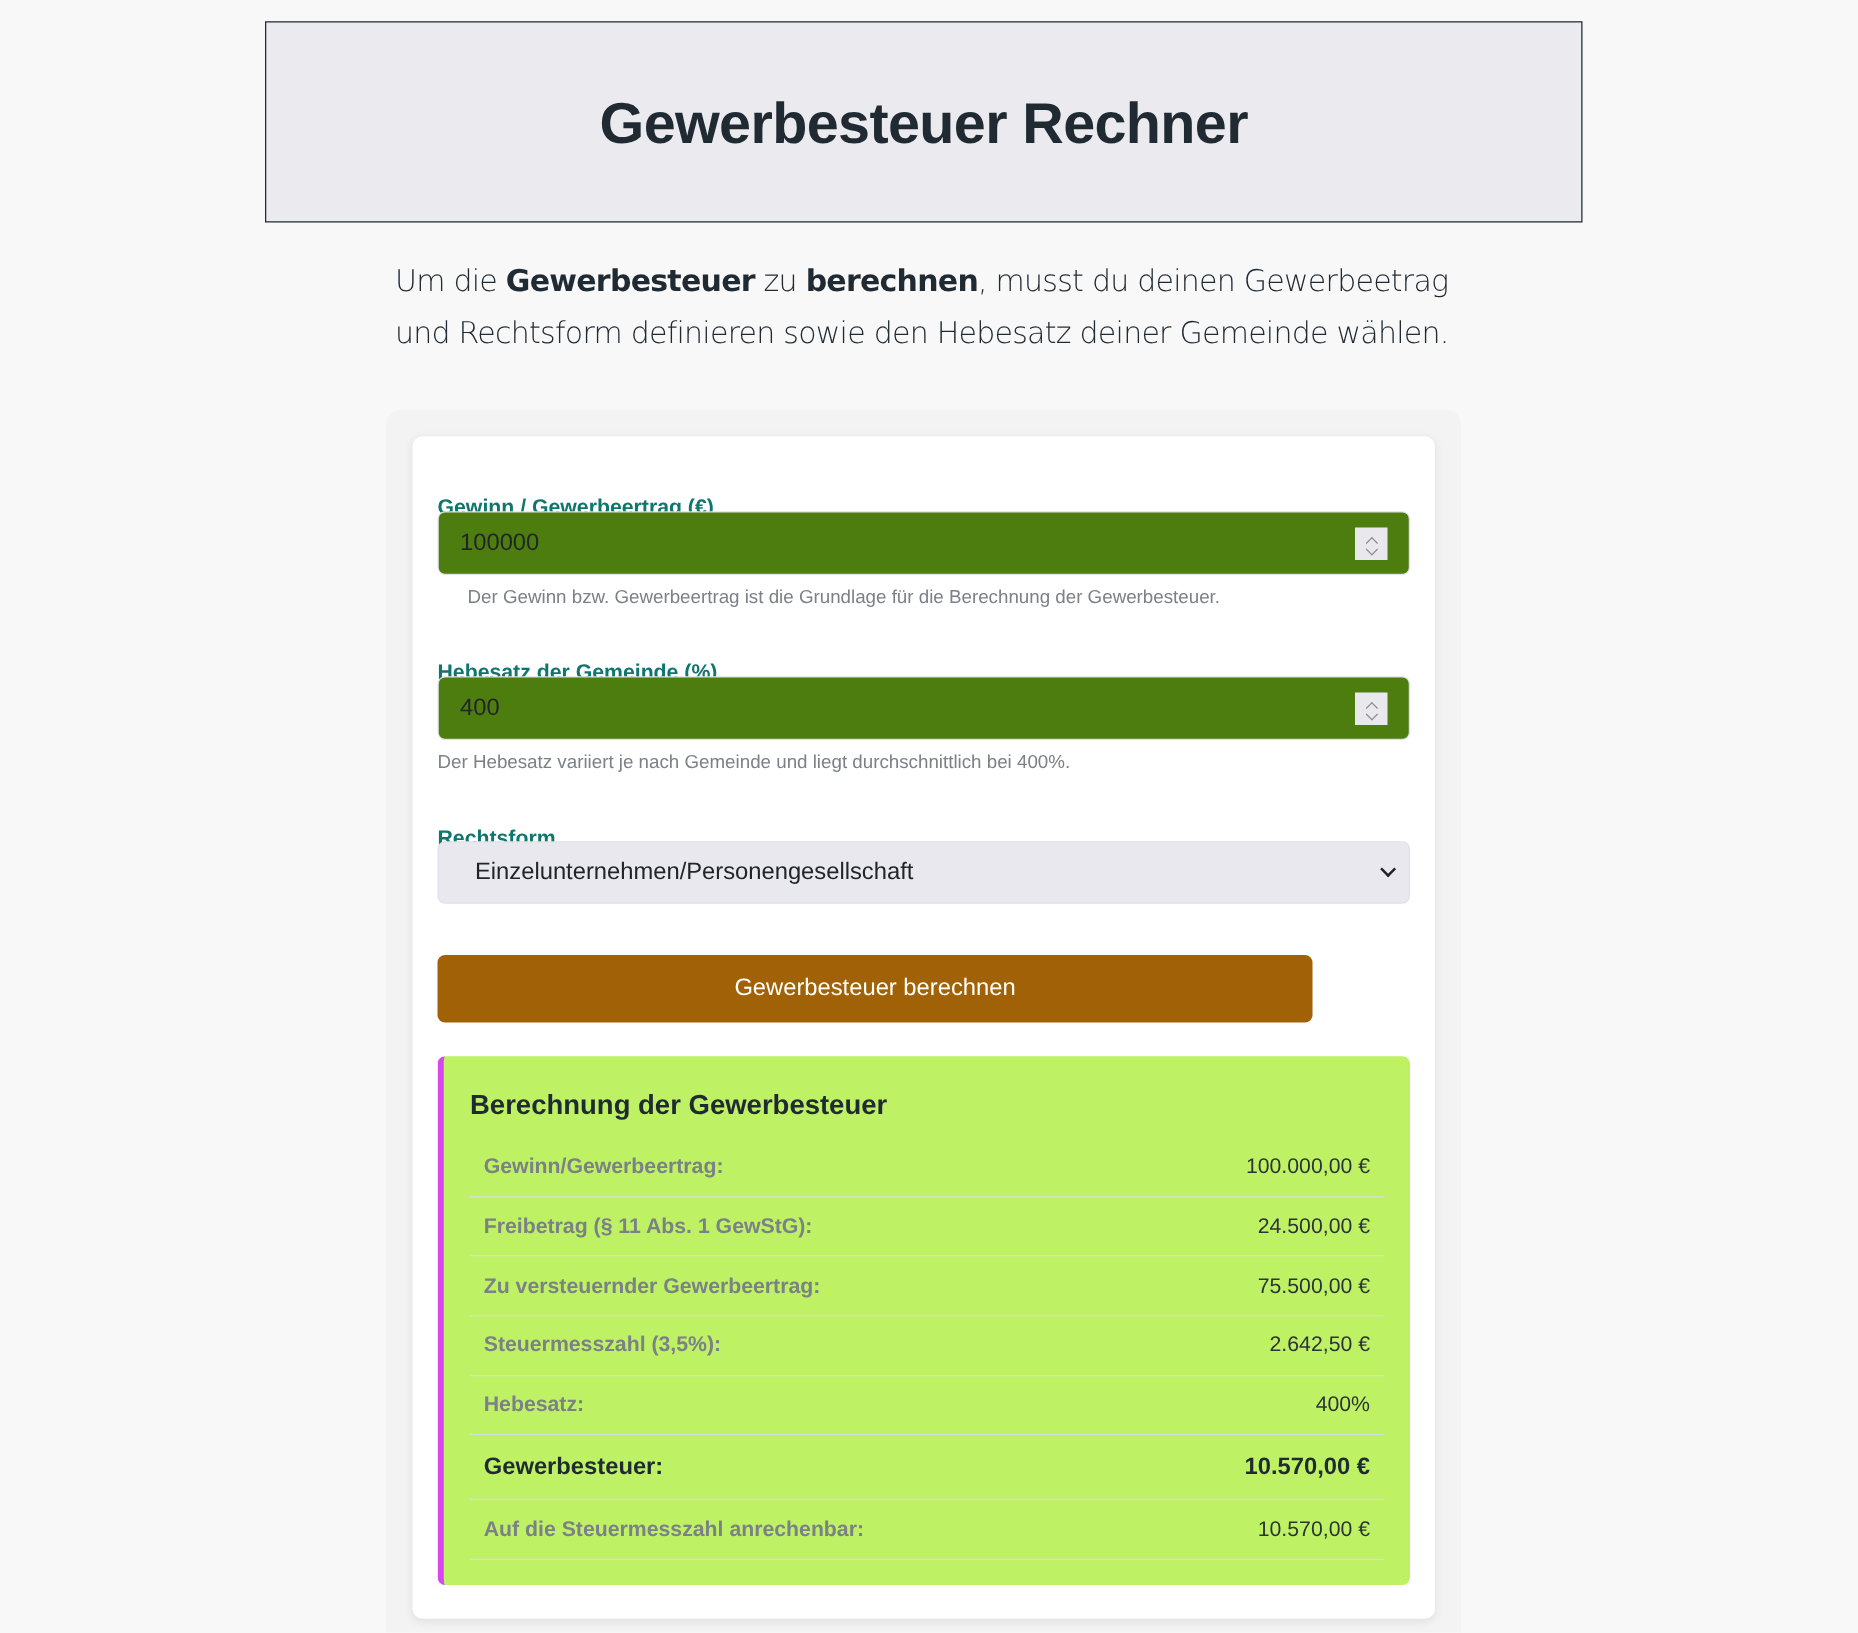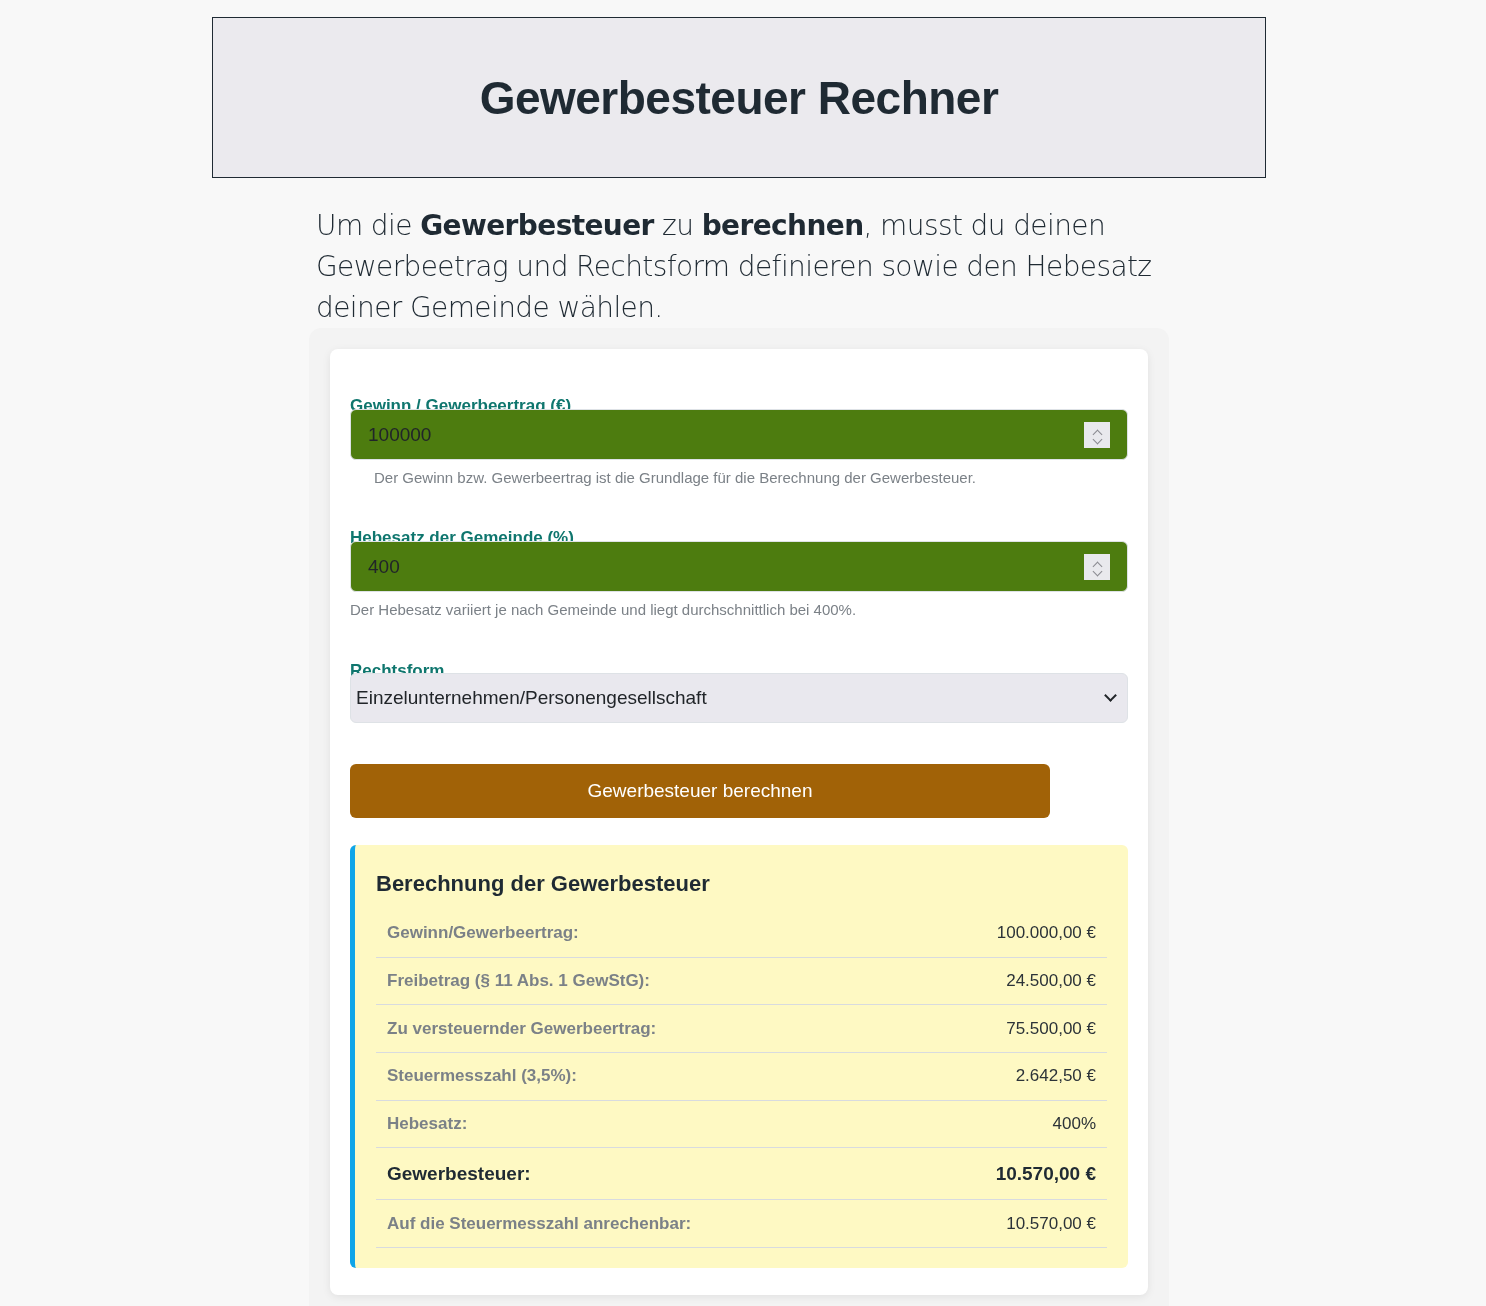--- a/index.html
+++ b/index.html
@@ -23,21 +23,21 @@
     font-weight: 700;
     font-size: 46px;
     color: #1f2a33;
     letter-spacing: -0.5px;
   }
   .intro {
     position: absolute;
     left: 316px; top: 205px;
     width: 860px;
     font-family: "DejaVu Sans", sans-serif;
-    font-size: 28px;
+    font-size: 24px;
     line-height: 41px;
     color: #1f2a33;
     font-weight: 300;
     letter-spacing: -0.6px;
   }
   .intro b { font-weight: 700; }
   .outer-wrap {
     position: absolute;
     left: 309px; top: 328px;
     width: 860px; height: 990px;
@@ -104,21 +104,21 @@
     font-family: "Liberation Sans", sans-serif;
   }
   .select-box {
     position: absolute;
     left: 20px; top: 324px;
     width: 778px; height: 50px;
     border: 1px solid #dee2e6;
     border-radius: 6px;
     background: #e9e8ee;
     display: flex; align-items: center;
-    padding-left: 5px;
+    padding-left: 29px;
     font-size: 19px; color: #212529;
     cursor: pointer;
   }
   .select-chevron {
     position: absolute; right: 12px; top: 17px;
     width: 9px; height: 9px;
     border-right: 2px solid #212529;
     border-bottom: 2px solid #212529;
     transform: rotate(45deg);
   }
@@ -131,22 +131,22 @@
     border: none;
     border-radius: 6px;
     font-family: "Liberation Sans", sans-serif;
     font-size: 19px;
     cursor: pointer;
   }
   .result-box {
     position: absolute;
     left: 20px; top: 496px;
     width: 778px; height: 423px;
-    background: #fef9c3;
-    border-left: 5px solid #0ea5e9;
+    background: #bef264;
+    border-left: 5px solid #d946ef;
     border-radius: 6px;
   }
   .result-title {
     position: absolute;
     left: 21px; top: 26px;
     font-size: 22px;
     color: #1f2a33;
     font-family: "Liberation Sans", sans-serif;
   }
   .result-table {

